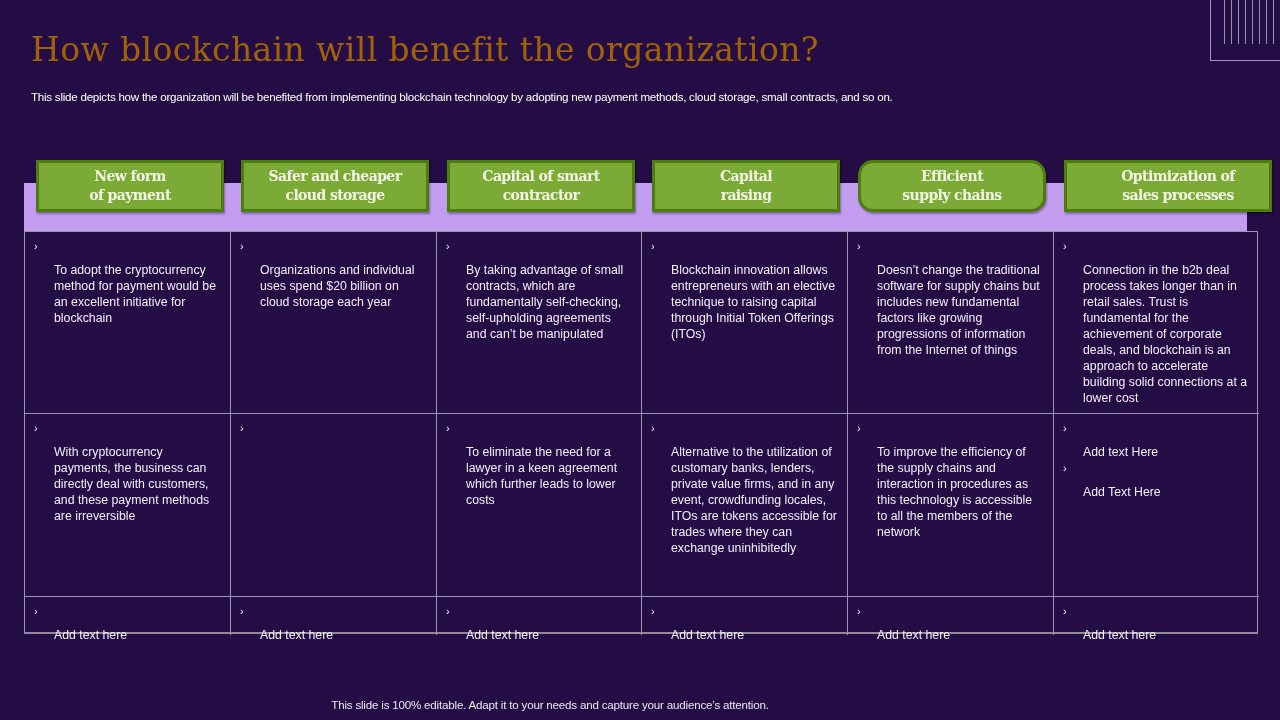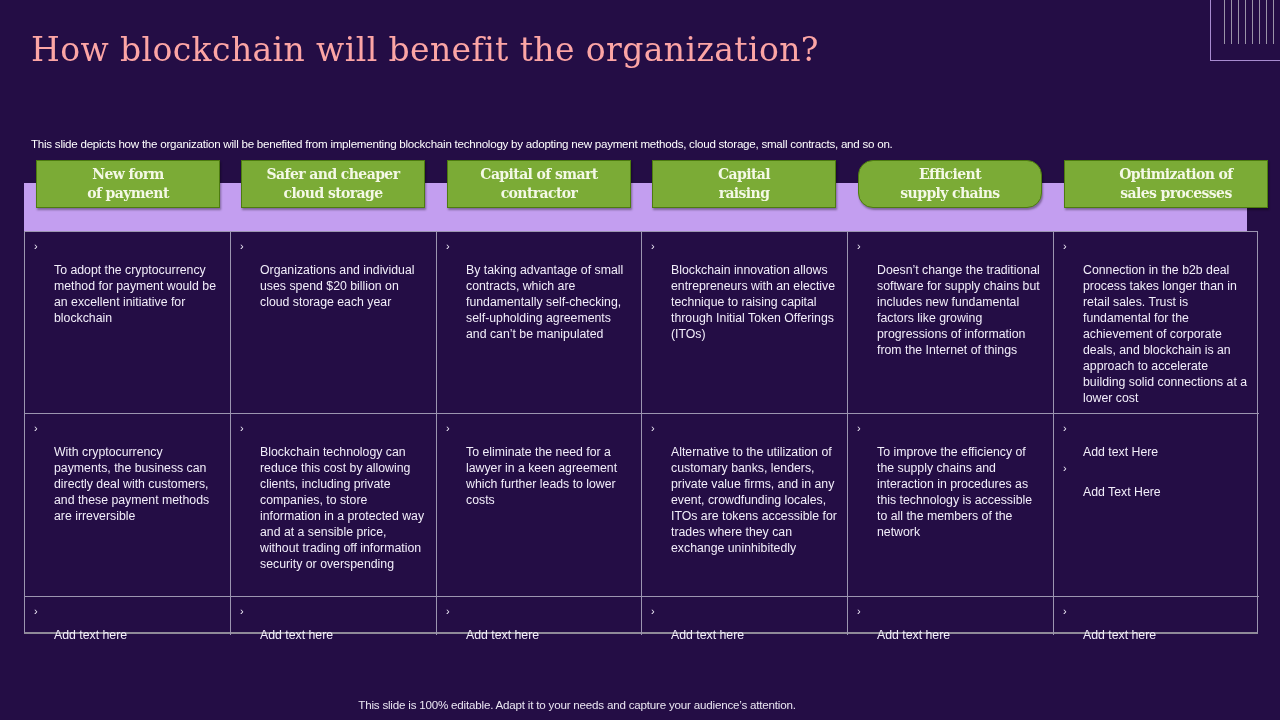--- a/index.html
+++ b/index.html
@@ -5,62 +5,62 @@
   html, body { margin:0; padding:0; }
   body {
     width:1280px; height:720px; overflow:hidden; position:relative;
     background:#240d45;
     font-family:"Liberation Sans", sans-serif;
     color:#f2eefa;
   }
   .title {
     position:absolute; left:31px; top:30px;
     font-family:"DejaVu Serif", "Liberation Serif", serif;
-    font-size:33px; color:#fca5a5; letter-spacing:0.4px; white-space:nowrap;
+    font-size:33px; color:#a16207; letter-spacing:0.4px; white-space:nowrap;
   }
   .subtitle {
     position:absolute; left:31px; top:90px;
-    font-size:11.6px; color:#ffffff; white-space:nowrap; letter-spacing:-0.25px;margin-top:47px;
+    font-size:11.6px; color:#ffffff; white-space:nowrap; letter-spacing:-0.25px;
   }
   .deco {
     position:absolute; left:1210px; top:-2px; width:80px; height:62px;
     border-left:1px solid #a88bd0; border-bottom:1px solid #a88bd0;
   }
   .deco-lines {
     position:absolute; left:13px; top:0; width:70px; height:46px;
     background:repeating-linear-gradient(90deg, #9a93a8 0 1px, transparent 1px 7px);
   }
   .band {
     position:absolute; left:24px; top:183px; width:1223px; height:48px;
     background:#c39ef0;
   }
   .hdr {
     position:absolute; top:160px; width:182px; height:46px;
-    background:#7bab36; border:1px solid #4d7c0f;
+    background:#7bab36; border:3px solid #4d7c0f;
     display:flex; align-items:center; justify-content:center; text-align:center;
     font-family:"DejaVu Serif", "Liberation Serif", serif; font-weight:bold;
     font-size:14px; line-height:19px; color:#f4f8e6; letter-spacing:-0.6px;
     box-shadow:1px 2px 2px rgba(0,0,0,0.35);
   }
   .grid {
     position:absolute; left:24px; top:231px; width:1234px; height:403px;
     border:1px solid #9c95b0; box-sizing:border-box;
     border-bottom:2px solid #8f8a98;
   }
   .cell {
     position:absolute; box-sizing:border-box;
     border-right:1px solid #9c95b0; border-bottom:1px solid #9c95b0;
     padding:6px 8px 0 8px;
   }
   .item { display:flex; font-size:12.3px; line-height:16px; color:#f2eefa; }
   .bullet { width:20px; flex:0 0 20px; font-size:11px; padding-left:1px; }
   .txt { flex:1;margin-top:24px; }
   .footer {
     position:absolute; left:0; width:1100px; top:698px; text-align:center;
-    font-size:11.6px; color:#eae6f2; letter-spacing:-0.2px;margin-left:27px;
+    font-size:11.6px; color:#eae6f2; letter-spacing:-0.2px;
   }
 </style>
 </head>
 <body>
 
 <div class="title">How blockchain will benefit the organization?</div>
 <div class="subtitle">This slide depicts how the organization will be benefited from implementing blockchain technology by adopting new payment methods, cloud storage, small contracts, and so on.</div>
 
 <div class="deco">
   <div class="deco-lines"></div>
@@ -127,21 +127,20 @@
     </div>
     <div class="cell" style="left: 206px; width: 206px; top: 0px; height: 182px;">
       <div class="item">
         <span class="bullet">›</span>
         <span class="txt">Organizations and individual uses spend $20 billion on cloud storage each year</span>
       </div>
     </div>
     <div class="cell" style="left: 206px; width: 206px; top: 182px; height: 183px;">
       <div class="item">
         <span class="bullet">›</span>
-        <span class="txt">Blockchain technology can reduce this cost by allowing clients, including private companies, to store information in a protected way and at a sensible price, without trading off information security or overspending</span>
       </div>
     </div>
     <div class="cell" style="left: 206px; width: 206px; top: 365px; height: 38px; border-bottom: none;">
       <div class="item">
         <span class="bullet">›</span>
         <span class="txt">Add text here</span>
       </div>
     </div>
     <div class="cell" style="left: 412px; width: 205px; top: 0px; height: 182px;">
       <div class="item">

